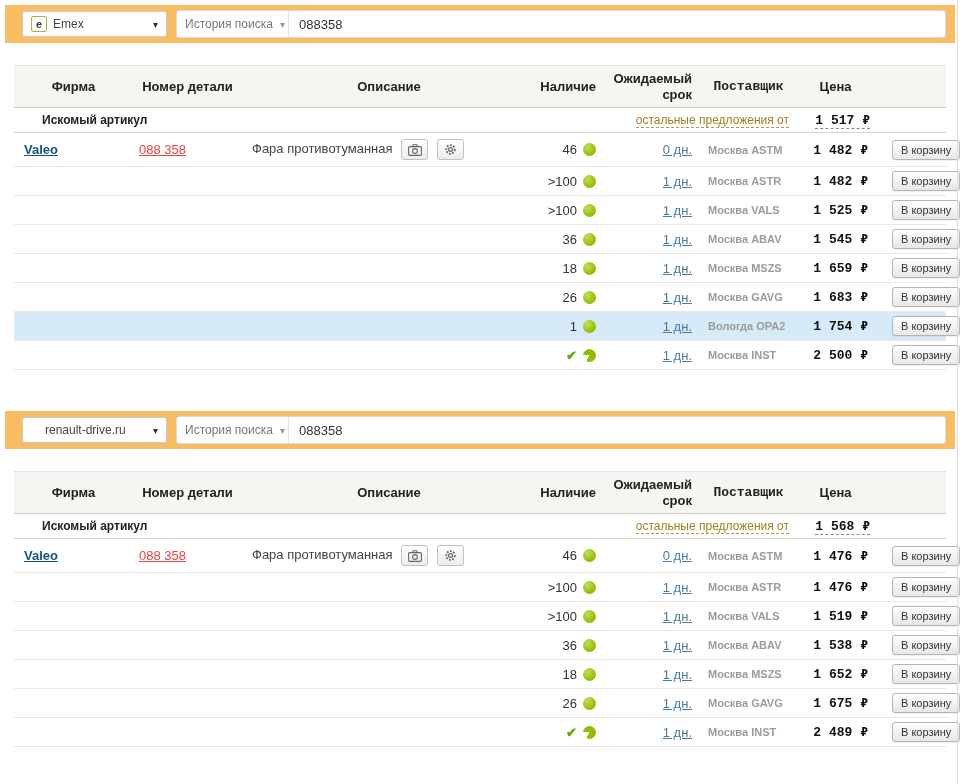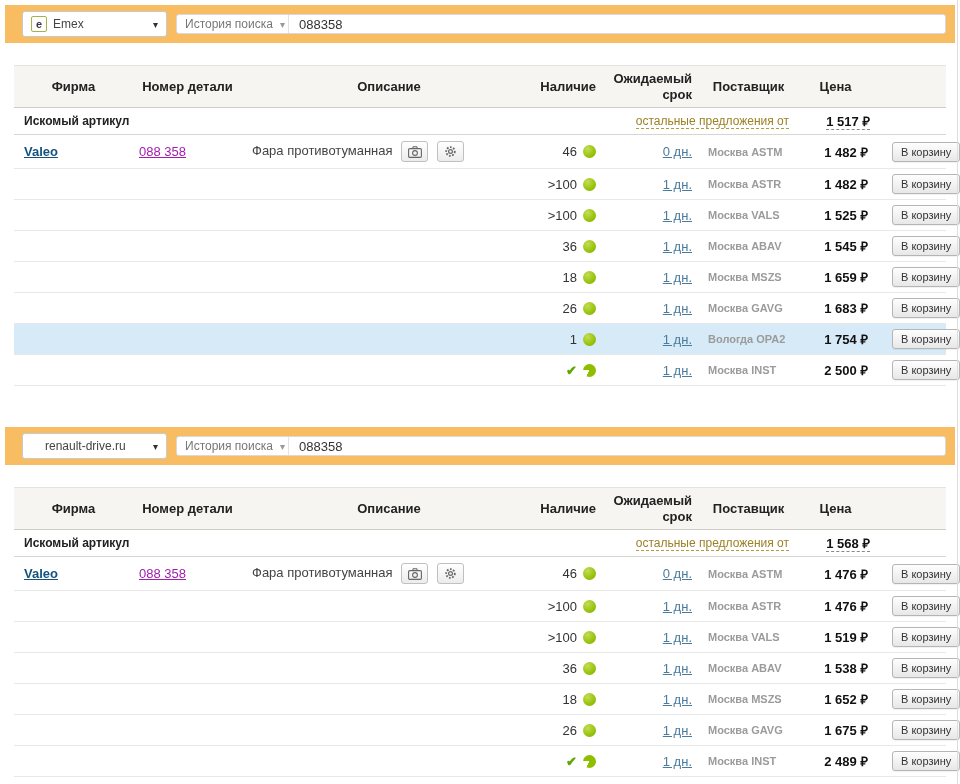--- a/index.html
+++ b/index.html
@@ -23,21 +23,21 @@
   }
   .logo-box {
     width:16px; height:16px; border:1px solid #a8b24a; background:#fff; border-radius:2px;
     display:flex; align-items:center; justify-content:center;
     font-weight:bold; font-size:11px; color:#3b3b3b; flex:0 0 auto;
   }
   .source-label { flex:1; font-size:12px; color:#444; white-space:nowrap; overflow:hidden; }
   .caret { font-size:10px; color:#333; flex:0 0 auto; }
   .caret.gray { color:#999; }
   .search-wrap {
-    flex:1; height:20px; background:#fff; border:1px solid #d9d9d9; border-radius:3px;
+    flex:1; height:28px; background:#fff; border:1px solid #d9d9d9; border-radius:3px;
     display:flex; align-items:stretch;
   }
   .history {
     width:112px; display:flex; align-items:center; gap:7px; padding:0 8px;
     border-right:1px solid #e3e3e3; cursor:pointer; flex:0 0 auto;
   }
   .history-label { font-size:12px; color:#777; white-space:nowrap; }
   .search-input {
     flex:1; border:none; outline:none; font-family:"Liberation Sans",sans-serif;
     font-size:13px; color:#333; padding:0 10px; background:transparent;
@@ -45,33 +45,33 @@
 
   
   .table-wrap { margin:22px 14px 0 14px; }
   table { border-collapse:collapse; width:932px; table-layout:fixed; font-size:13px; }
   thead th {
     background:#f6f5f1; font-weight:bold; color:#222; text-align:center;
     padding:5px 6px; height:38px; vertical-align:middle; line-height:1.2;
     border-top:1px solid #e3e3e3; border-bottom:1px solid #cfcfc7;
   }
   thead th.r { text-align:right; }
-  thead th.supplier-h { padding-left:8px; }
+  thead th.supplier-h { padding-left:8px;font-family:Liberation Mono, monospace; }
   tbody td { border-bottom:1px solid #e8e8e8; padding:6px 6px; height:20px; vertical-align:middle; }
 
   tr.summary-row td { padding:4px 6px; height:18px; border-bottom:1px solid #d6d6d0; }
-  .summary-flex { display:flex; justify-content:space-between; align-items:center; }
+  .summary-flex { display:flex; justify-content:space-between; align-items:center;margin-left:18px; }
   .summary-label { font-weight:bold; font-size:12px; color:#222; padding-left:4px; }
   .more-link { font-size:12px; color:#9c8126; text-decoration:none; border-bottom:1px dashed #b39a3f; cursor:pointer; }
   .summary-price-inner { font-weight:bold; border-bottom:1px dashed #888; }
 
   td.brand-cell, td.part-cell { padding-left:10px; }
   td.desc-cell { padding-left:10px; color:#444; }
   .brand-link { color:#14537f; font-weight:bold; text-decoration:underline; cursor:pointer;text-align:right; }
-  .part-link { color:#a21caf; text-decoration:underline; cursor:pointer; }
+  .part-link { color:#ef4444; text-decoration:underline; cursor:pointer; }
 
   .icon-btn {
     display:none; width:27px; height:21px; margin-left:5px;
     border:1px solid #c0c0c0; border-radius:3px;
     background:linear-gradient(#ffffff,#ececec);
     align-items:center; justify-content:center; vertical-align:middle; cursor:pointer;
   }
   .icon-btn.visible { display:inline-flex; }
 
   td.avail-cell { text-align:left; }
@@ -81,21 +81,21 @@
   .dot {
     width:13px; height:13px; border-radius:50%; flex:0 0 auto;
     background:radial-gradient(circle at 35% 30%, #c4dd55, #8fbe00 70%, #7ca900);
   }
   .dot.pie { background:conic-gradient(from 210deg, #ffffff 0 62deg, #8fbe00 62deg 360deg); }
 
   td.term-cell { text-align:right; padding-right:8px; }
   .days-link { color:#4a7b9d; text-decoration:underline; cursor:pointer; }
 
   td.supplier-cell { color:#9b9b9b; font-size:11px; padding-left:8px; white-space:nowrap; overflow:hidden;font-weight:bold; }
-  td.price-cell { text-align:right; font-weight:bold; color:#111; padding-right:8px; white-space:nowrap; }
+  td.price-cell { text-align:right; font-weight:bold; color:#111; padding-right:8px; white-space:nowrap;font-family:Liberation Mono, monospace; }
   td.cart-cell { text-align:right; padding:4px 2px 4px 16px; }
 
   .cart-btn {
     font-family:"Liberation Sans",sans-serif; font-size:11px; color:#333;
     background:linear-gradient(#fefefe,#e7e7e7); border:1px solid #b5b5b5; border-radius:3px;
     padding:3px 8px; cursor:pointer; box-shadow:0 1px 1px rgba(0,0,0,0.06); white-space:nowrap;
   }
   tr.highlighted td { background:#d7eaf7; }
 </style>
 </head>

